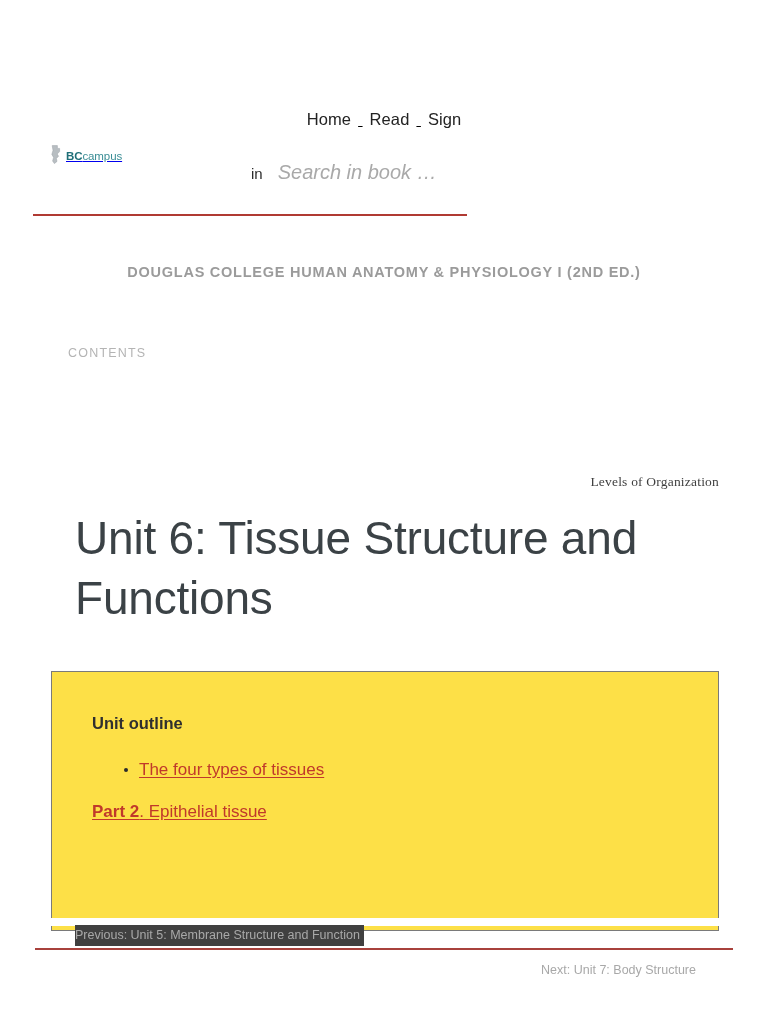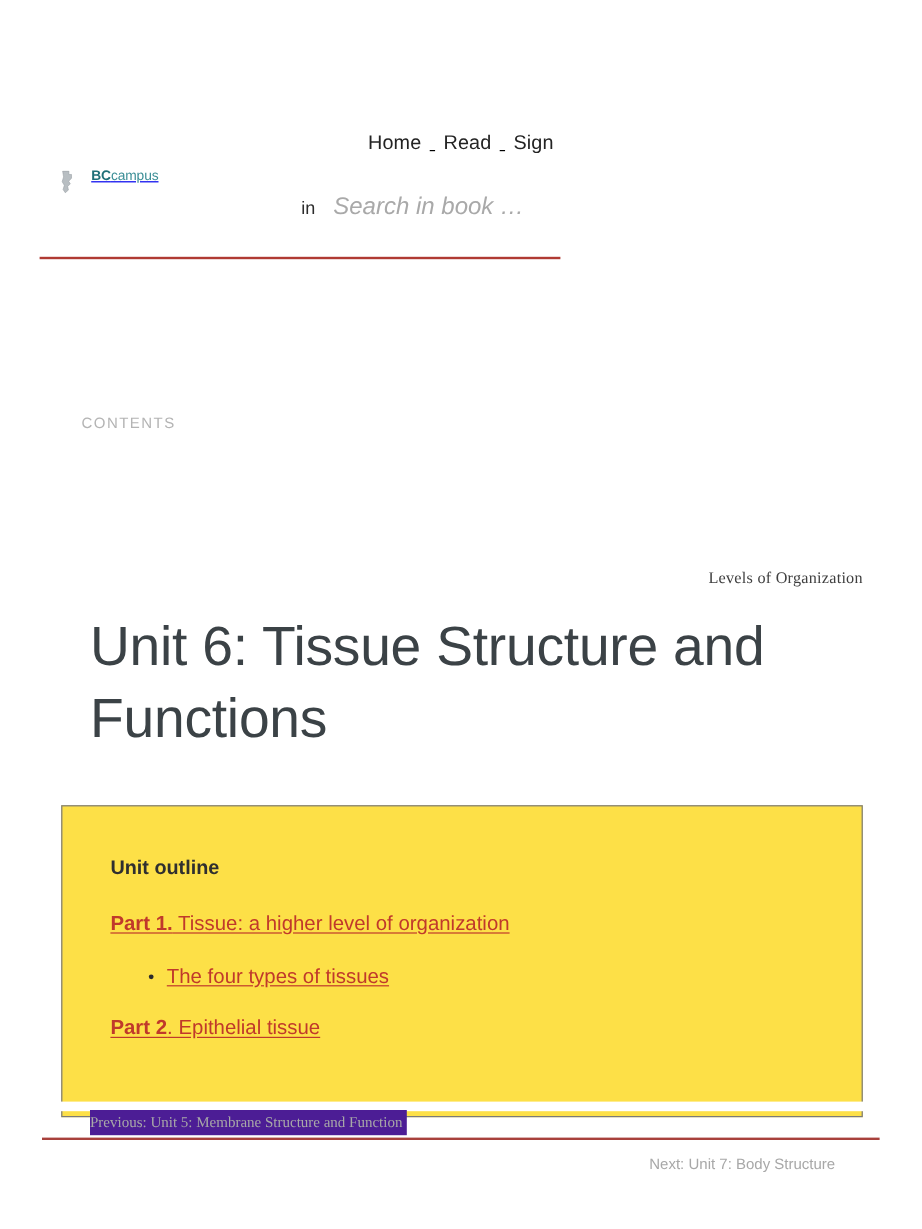--- a/index.html
+++ b/index.html
@@ -37,22 +37,22 @@
     margin: 0 7px;
     line-height: 22px;
   }
 
   
   .logo {
     position: absolute;
     left: 51px; top: 141px;
     width: 74px; height: 22px;
     display: flex;
-    align-items: flex-start;
-    gap: 12px;
+    align-items: flex-end;
+    gap: 2px;
   }
   .logo .mapmark {
     width: 13px; height: 19px;
     flex: 0 0 auto;
     position: relative;
     top: 1px;
   }
   .logo .wordmark {
     font-size: 11.5px;
     line-height: 13px;
@@ -215,24 +215,23 @@
 
   
   .footer-prev {
     position: absolute;
     left: 75px; top: 925px;
     font-size: 12.5px;
     color: #a8a8a8;
     line-height: 17px;
     text-decoration: none;
     white-space: nowrap;
-    background: #4c1d95;
+    background: #404040;
     padding: 2px 4px 2px 0;
     z-index: 5;
-    font-family: Liberation Serif, serif;
   }
   .footer-rule {
     position: absolute;
     left: 35px; top: 948px;
     width: 698px;
     height: 2px;
     background: #a8413c;
     z-index: 6;
   }
   .footer-next {
@@ -277,31 +276,31 @@
   </a>
 
   <div class="searchrow">
     <span class="inword">in</span>
     <span class="searchbox">
       <input type="text" placeholder="Search in book …" style="">
     </span>
   </div>
   <div class="search-underline"></div>
 
+  <div class="booktitle">DOUGLAS COLLEGE HUMAN ANATOMY &amp; PHYSIOLOGY I (2ND ED.)</div>
 
   <div class="contents-label">CONTENTS</div>
 
   <div class="eyebrow">Levels of Organization</div>
 
   <h1 class="chapter-title">Unit 6: Tissue Structure and Functions</h1>
 
   <div class="outline-box">
     <div class="outline-head">Unit outline</div>
 
-    <a class="outline-part" href="#"><span class="lead">Part 1.</span><span> Tissue: a higher level of organization</span></a>
 
     <ul class="outline-list">
       <li>
         <a href="#">The four types of tissues</a>
       </li>
     </ul>
 
     <a class="outline-part" href="#"><span class="lead">Part 2</span><span>. Epithelial tissue</span></a>
 
   </div>

